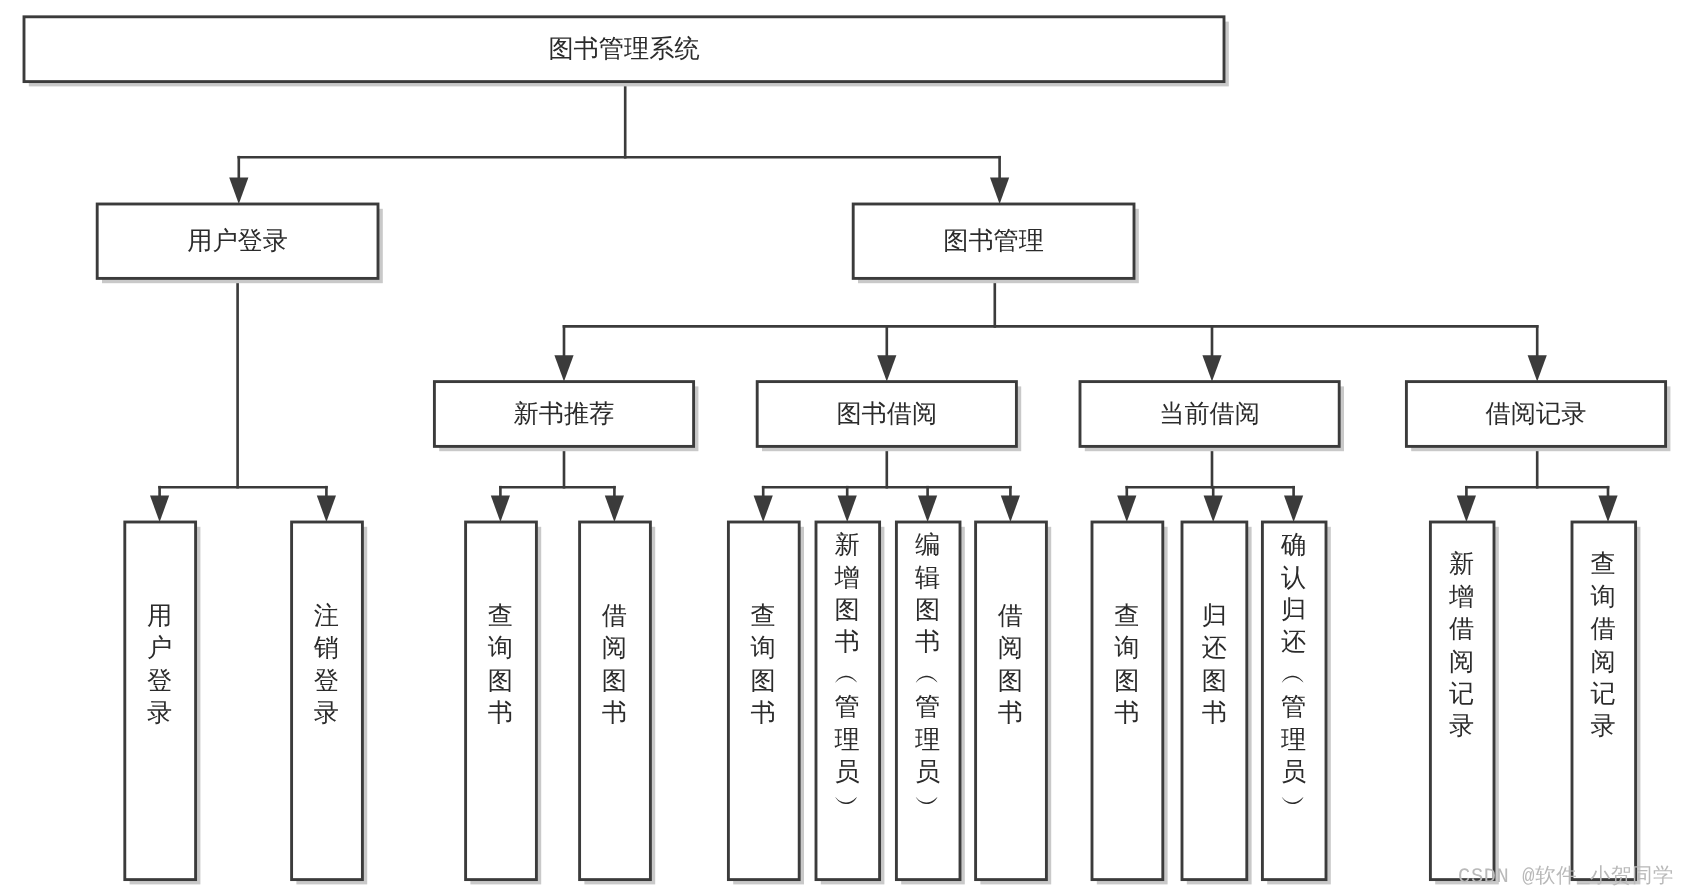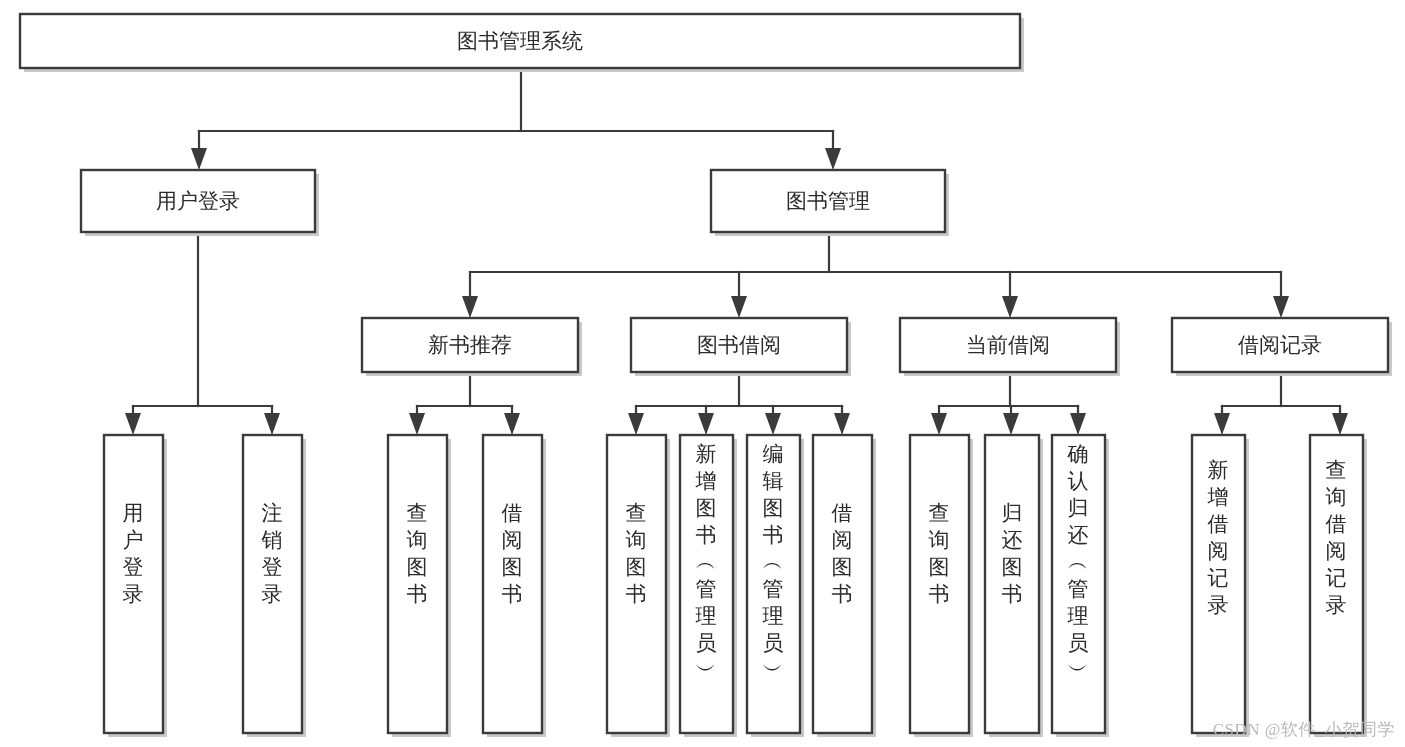--- a/index.html
+++ b/index.html
@@ -58,21 +58,21 @@
     font-family: "DejaVu Sans", "Liberation Sans", sans-serif;
     font-size: 21px;
     text-anchor: middle;
   }
   .watermark {
     position: absolute;
     right: 10px;
     bottom: 6px;
     color: #b9b9b9;
     font-size: 17px;
-    font-family: Liberation Serif, serif;
+    font-family: Liberation Mono, monospace;
     letter-spacing: 0.5px;
     white-space: nowrap;
     pointer-events: none;
   }
 </style>
 </head>
 <body>
 
 <div id="diagram-root">
   <svg class="flow" viewBox="0 0 1405 747" xmlns="http://www.w3.org/2000/svg">

